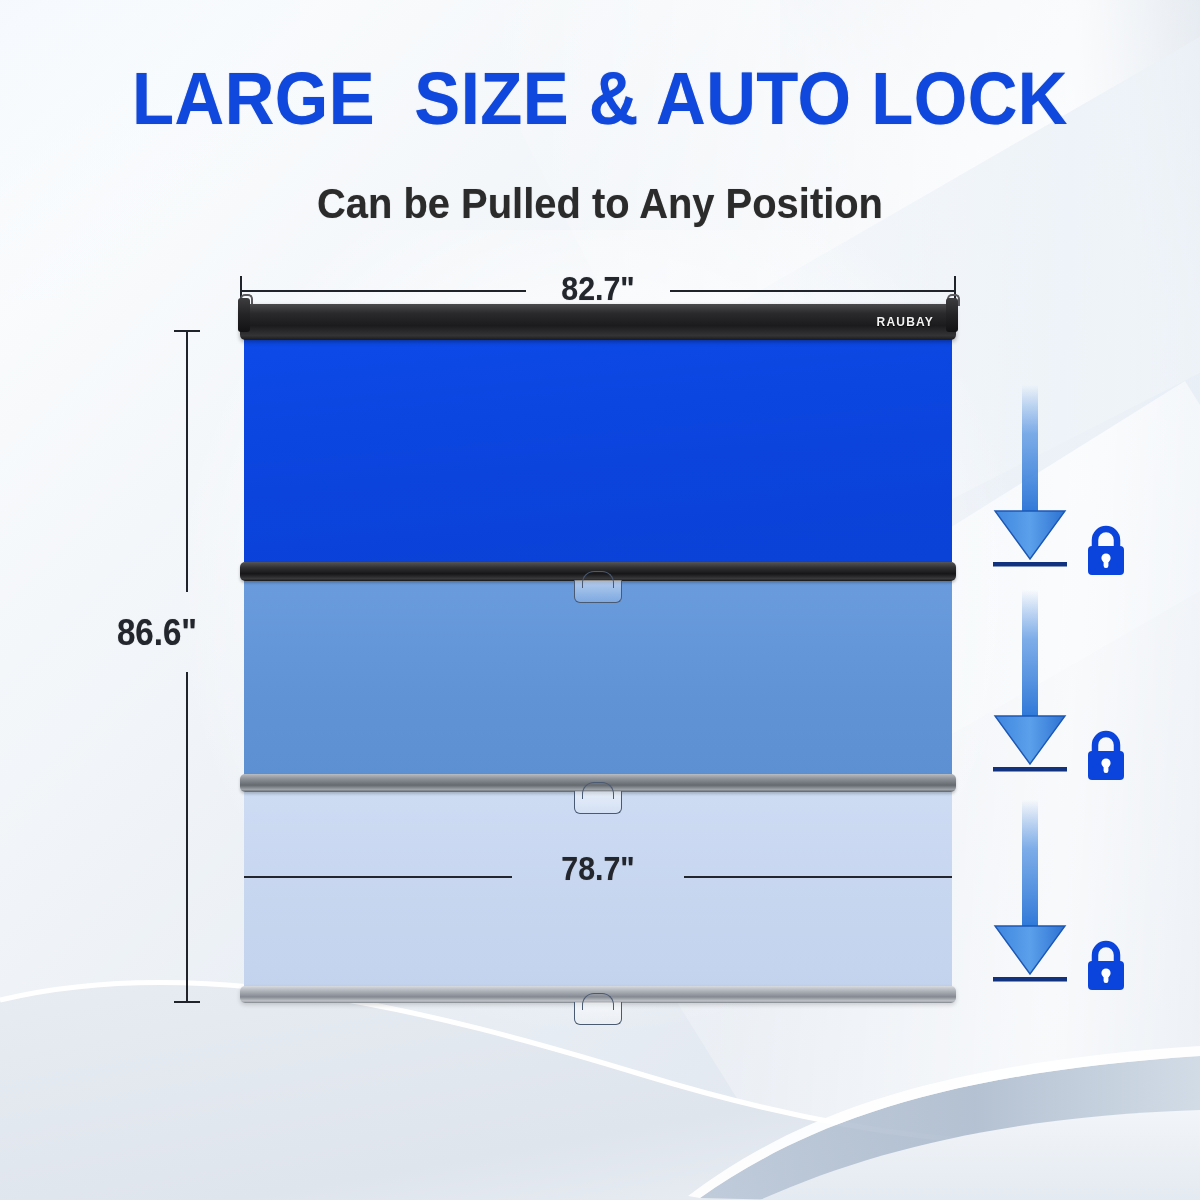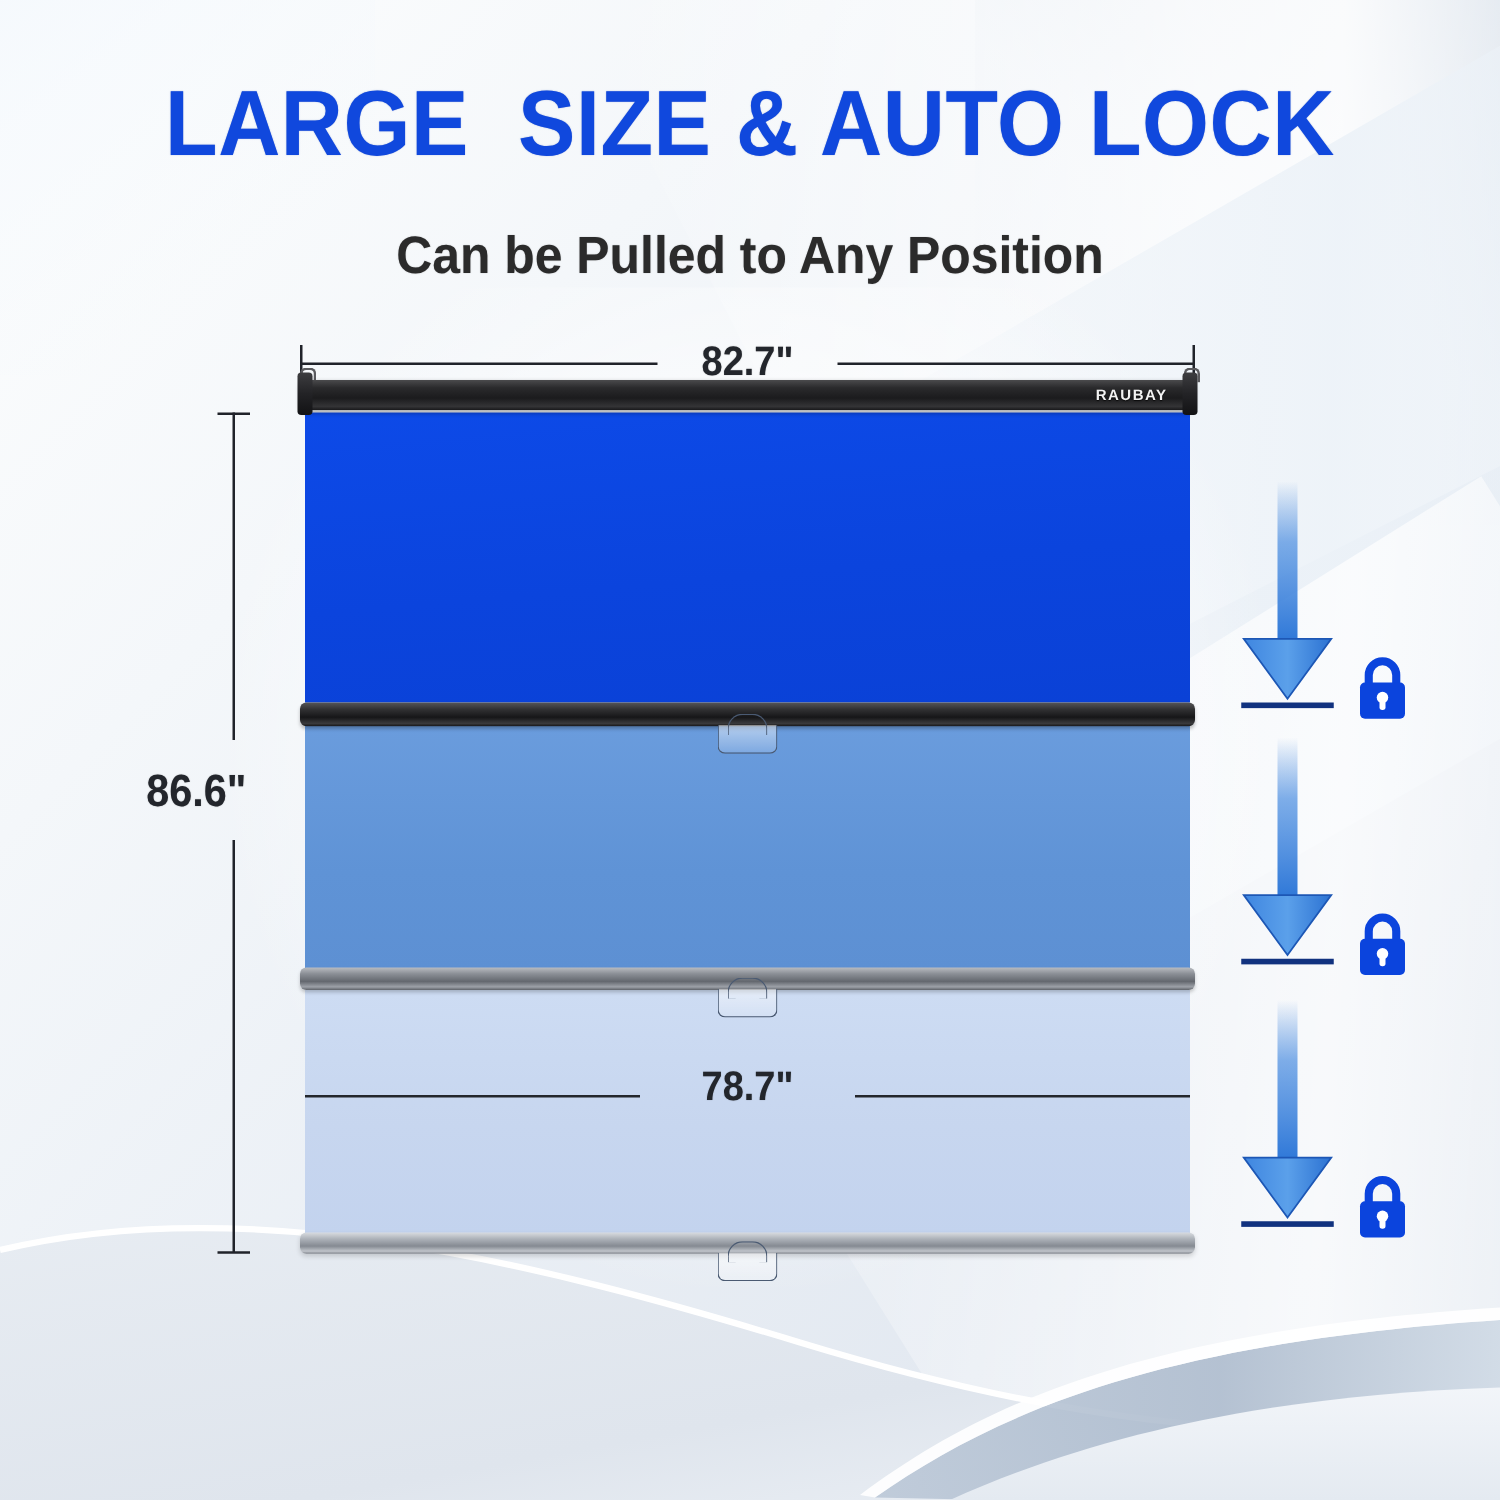--- a/index.html
+++ b/index.html
@@ -148,21 +148,21 @@
 
   
   .bar {
     position: absolute;
     left: 0;
     width: 716px;
     border-radius: 5px;
   }
   .bar-head {
     top: 12px;
-    height: 24px;
+    height: 36px;
     background: linear-gradient(180deg, #4a4a4c 0%, #2a2a2c 26%, #1b1b1d 60%, #343436 88%, #19191b 100%);
     box-shadow: 0 2px 4px rgba(0,0,0,.32);
   }
   .bar-divider-1 {
     top: 270px;
     height: 19px;
     background: linear-gradient(180deg, #555557 0%, #303032 30%, #161618 62%, #3a3a3c 88%, #161618 100%);
     box-shadow: 0 2px 3px rgba(0,0,0,.25);
   }
   .bar-divider-2 {

